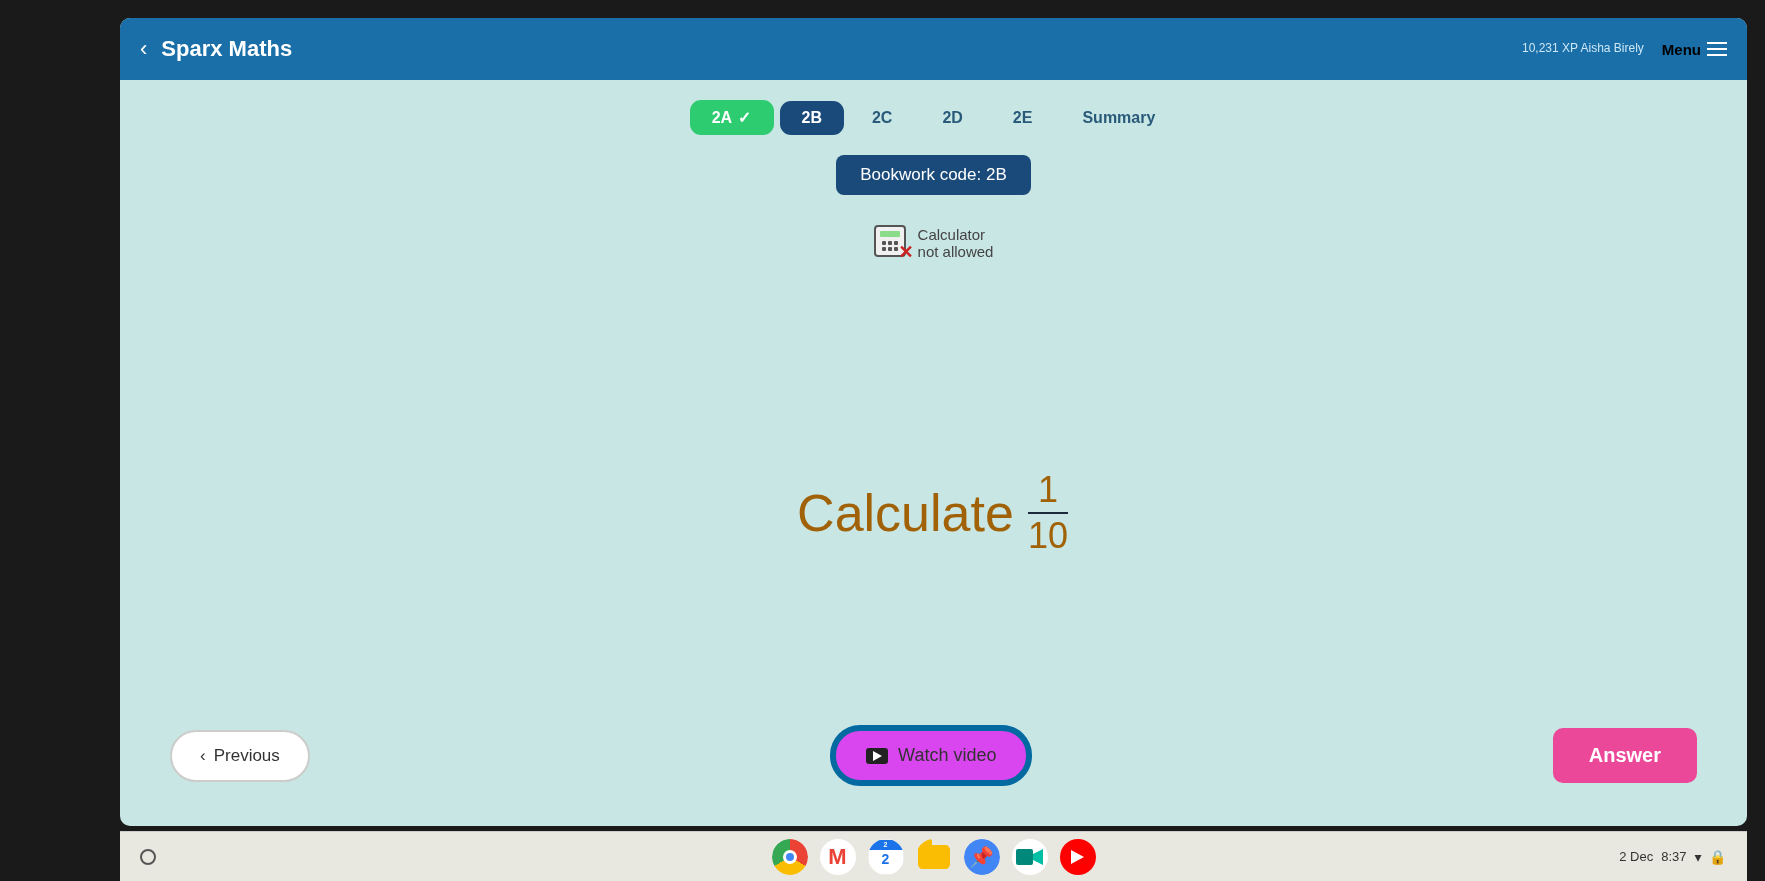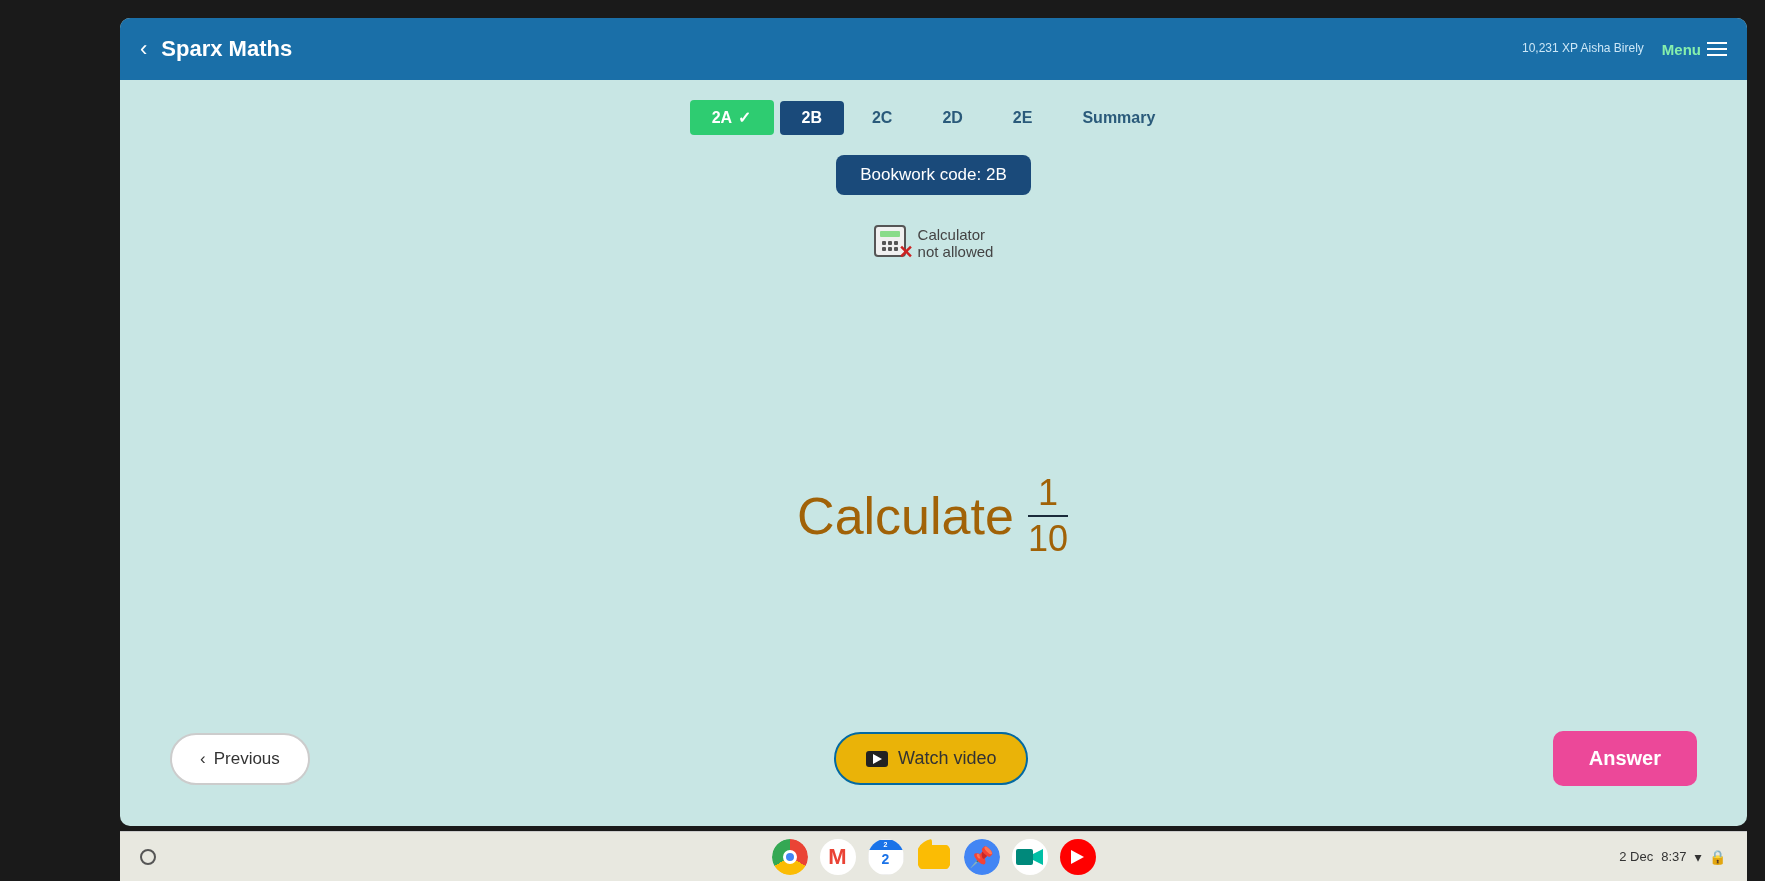--- a/index.html
+++ b/index.html
@@ -60,21 +60,21 @@
 
     .xp-info {
       font-size: 12px;
       color: #cce7f7;
     }
 
     .menu-btn {
       display: flex;
       align-items: center;
       gap: 6px;
-      color: #86efac;
+      color: #000000;
       font-size: 15px;
       font-weight: 600;
       cursor: pointer;
     }
 
     .hamburger-icon {
       display: flex;
       flex-direction: column;
       gap: 4px;
     }
@@ -99,21 +99,21 @@
     
     .tabs-row {
       display: flex;
       align-items: center;
       gap: 6px;
       margin-bottom: 20px;
     }
 
     .tab {
       padding: 8px 22px;
-      border-radius: 4px;
+      border-radius: 11px;
       font-size: 16px;
       font-weight: 600;
       cursor: pointer;
       border: none;
     }
 
     .tab-2a {
       background: #2ecc71;
       color: white;
       display: flex;
@@ -273,22 +273,22 @@
       padding: 14px 28px;
       font-size: 17px;
       color: #333;
       cursor: pointer;
       display: flex;
       align-items: center;
       gap: 8px;
     }
 
     .watch-video-btn {
-      background: #eab308;
-      border: 2px solid #0369a1;
+      background: #d946ef;
+      border: 6px solid #0369a1;
       border-radius: 30px;
       padding: 14px 30px;
       font-size: 18px;
       color: #333;
       cursor: pointer;
       display: flex;
       align-items: center;
       gap: 10px;
     }
 

